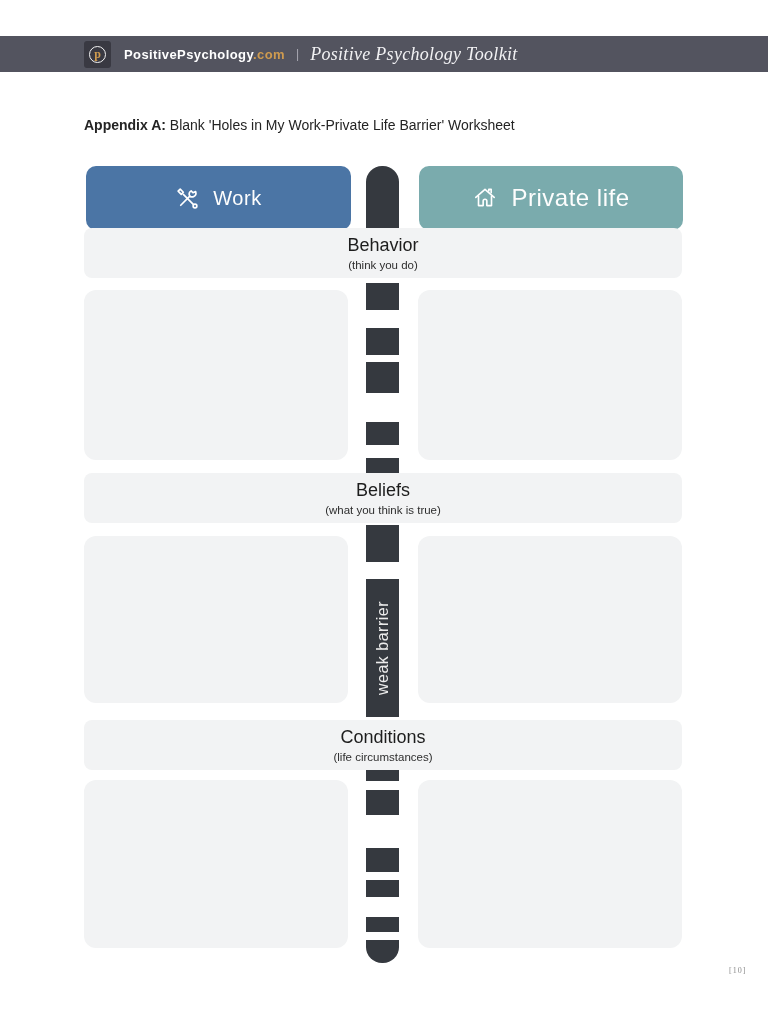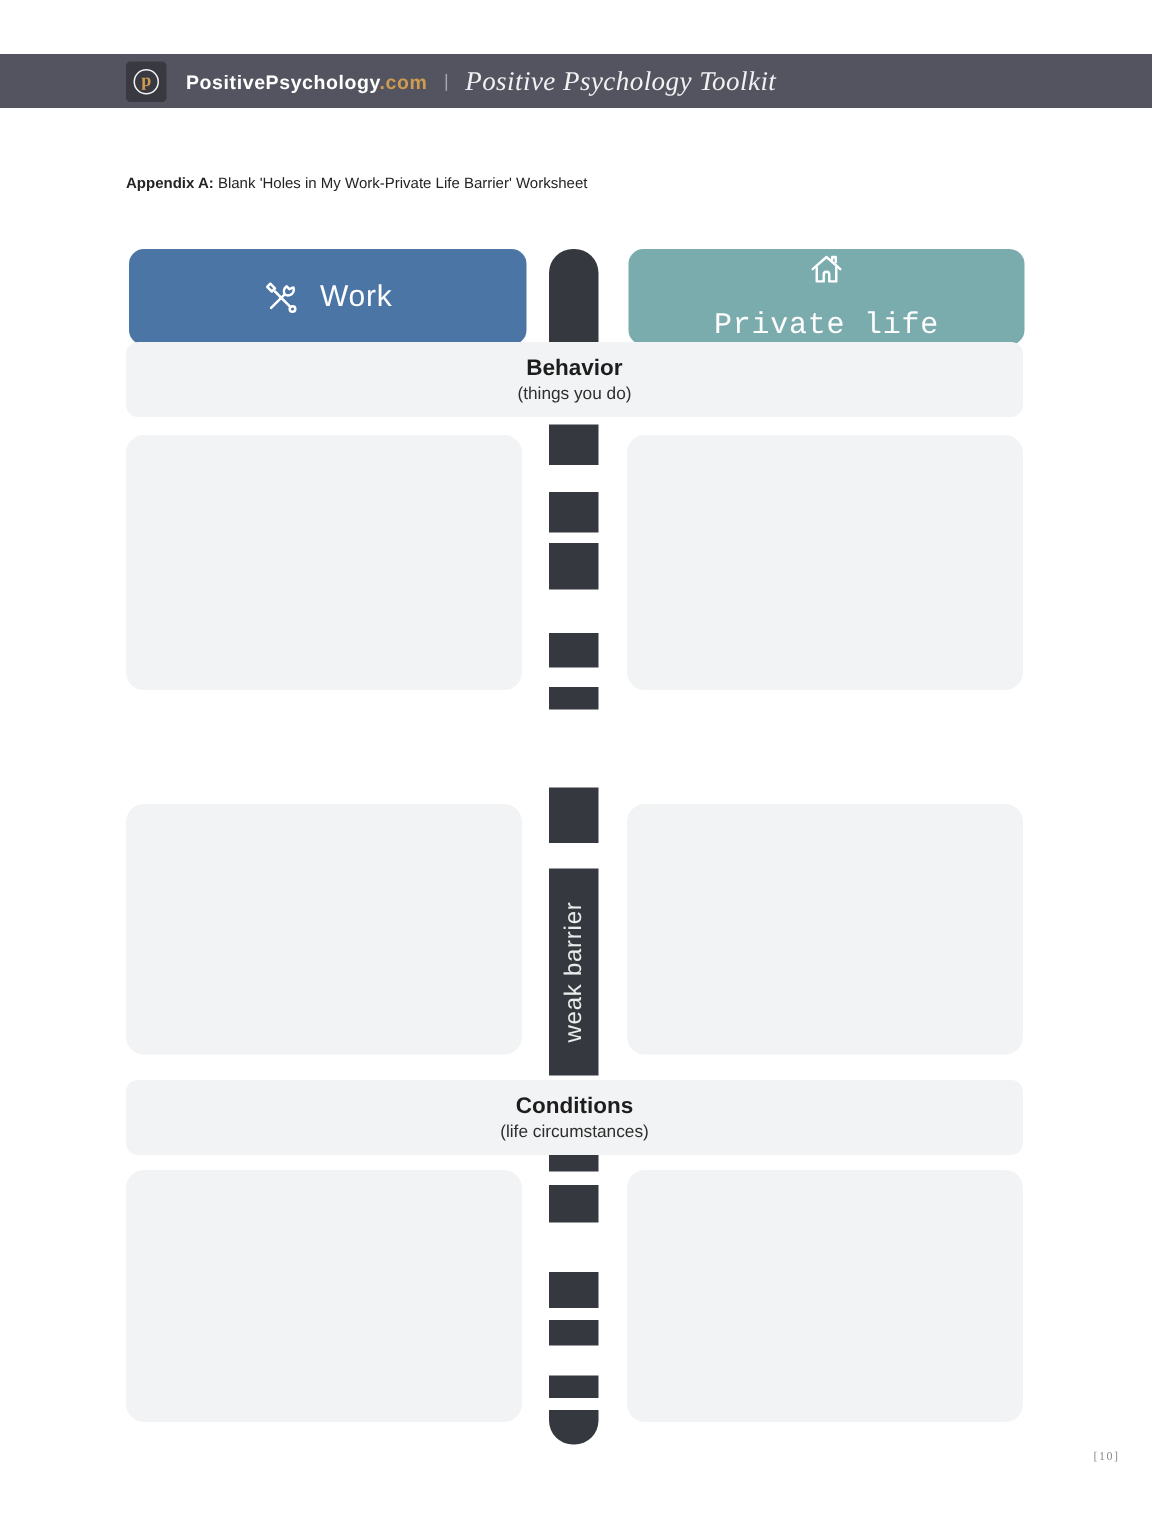--- a/index.html
+++ b/index.html
@@ -26,31 +26,31 @@
     font-size:12px;font-weight:700;line-height:1;transform:translateY(-0.5px);
   }
   .brand{margin-left:13px;color:#ffffff;font-size:13px;font-weight:700;letter-spacing:.4px;white-space:nowrap;}
   .brand .com{color:var(--accent);font-weight:700;}
   .sep{color:#a8a8b2;margin:0 11px;font-size:12px;}
   .tagline{
     font-family:"Liberation Serif","DejaVu Serif",serif;font-style:italic;
     color:#f2f2f4;font-size:18px;letter-spacing:.3px;white-space:nowrap;
   }
   
-  .title{position:absolute;left:84px;top:117px;font-size:10px;color:#242424;}
+  .title{position:absolute;left:84px;top:117px;font-size:14px;color:#242424;}
   .title .bold{font-weight:700;}
   
   .btn{
     position:absolute;top:166px;height:64px;border-radius:10px;
     display:flex;align-items:center;justify-content:center;gap:13px;color:#fdfdfd;
   }
   .btn-work{left:86px;width:265px;background:var(--work-color);font-size:20px;font-weight:400;letter-spacing:.5px;}
   .btn-private{
     left:419px;width:264px;background:var(--private-color);
-    font-family:Liberation Mono, monospace;font-size:20px;letter-spacing:.5px;flex-direction:column;
+    font-family:Liberation Sans, sans-serif;font-size:24px;letter-spacing:.5px;
   }
   .btn svg{display:block;}
   
   .seg{position:absolute;left:366px;width:33px;background:var(--bar-color);z-index:1;}
   .s1{top:166px;height:62px;border-radius:16px 16px 0 0;}
   .s2{top:283px;height:27px;}
   .s3{top:328px;height:27px;}
   .s4{top:362px;height:31px;}
   .s5{top:422px;height:23px;}
   .s6{top:458px;height:15px;}
@@ -68,21 +68,21 @@
   }
   
   .band{
     position:absolute;left:84px;width:598px;height:50px;background:var(--panel);
     border-radius:8px;z-index:2;display:flex;flex-direction:column;
     align-items:center;justify-content:center;
   }
   .band-behavior{top:228px;}
   .band-beliefs{top:473px;}
   .band-conditions{top:720px;}
-  .band .t{font-weight:700;font-size:15px;color:#1d1d1d;line-height:1.2;}
+  .band .t{font-weight:400;font-size:18px;color:#1d1d1d;line-height:1.2;}
   .band .s{font-size:11.5px;color:#2e2e2e;margin-top:3px;line-height:1;}
   
   .box{position:absolute;width:264px;background:var(--panel);border-radius:12px;z-index:1;}
   .col-l{left:84px;} .col-r{left:418px;}
   .row1{top:290px;height:170px;}
   .row2{top:536px;height:167px;}
   .row3{top:780px;height:168px;}
   
   .pagenum{
     position:absolute;left:684px;top:966px;font-size:8px;color:#8b8b8b;
@@ -143,21 +143,25 @@
   </div>
   <div class="seg s9"></div>
   <div class="seg s10"></div>
   <div class="seg s11"></div>
   <div class="seg s12"></div>
   <div class="seg s13"></div>
   <div class="seg s14"></div>
 
   <div class="band band-behavior">
     <div class="t">Behavior</div>
-    <div class="s">(things you do)</div>
+    <div class="s">(think you do)</div>
+  </div>
+  <div class="band band-beliefs">
+    <div class="t">Beliefs</div>
+    <div class="s">(what you think is true)</div>
   </div>
   <div class="band band-conditions">
     <div class="t">Conditions</div>
     <div class="s">(life circumstances)</div>
   </div>
 
   <div class="box row1 col-l"></div>
   <div class="box row1 col-r"></div>
   <div class="box row2 col-l"></div>
   <div class="box row2 col-r"></div>

